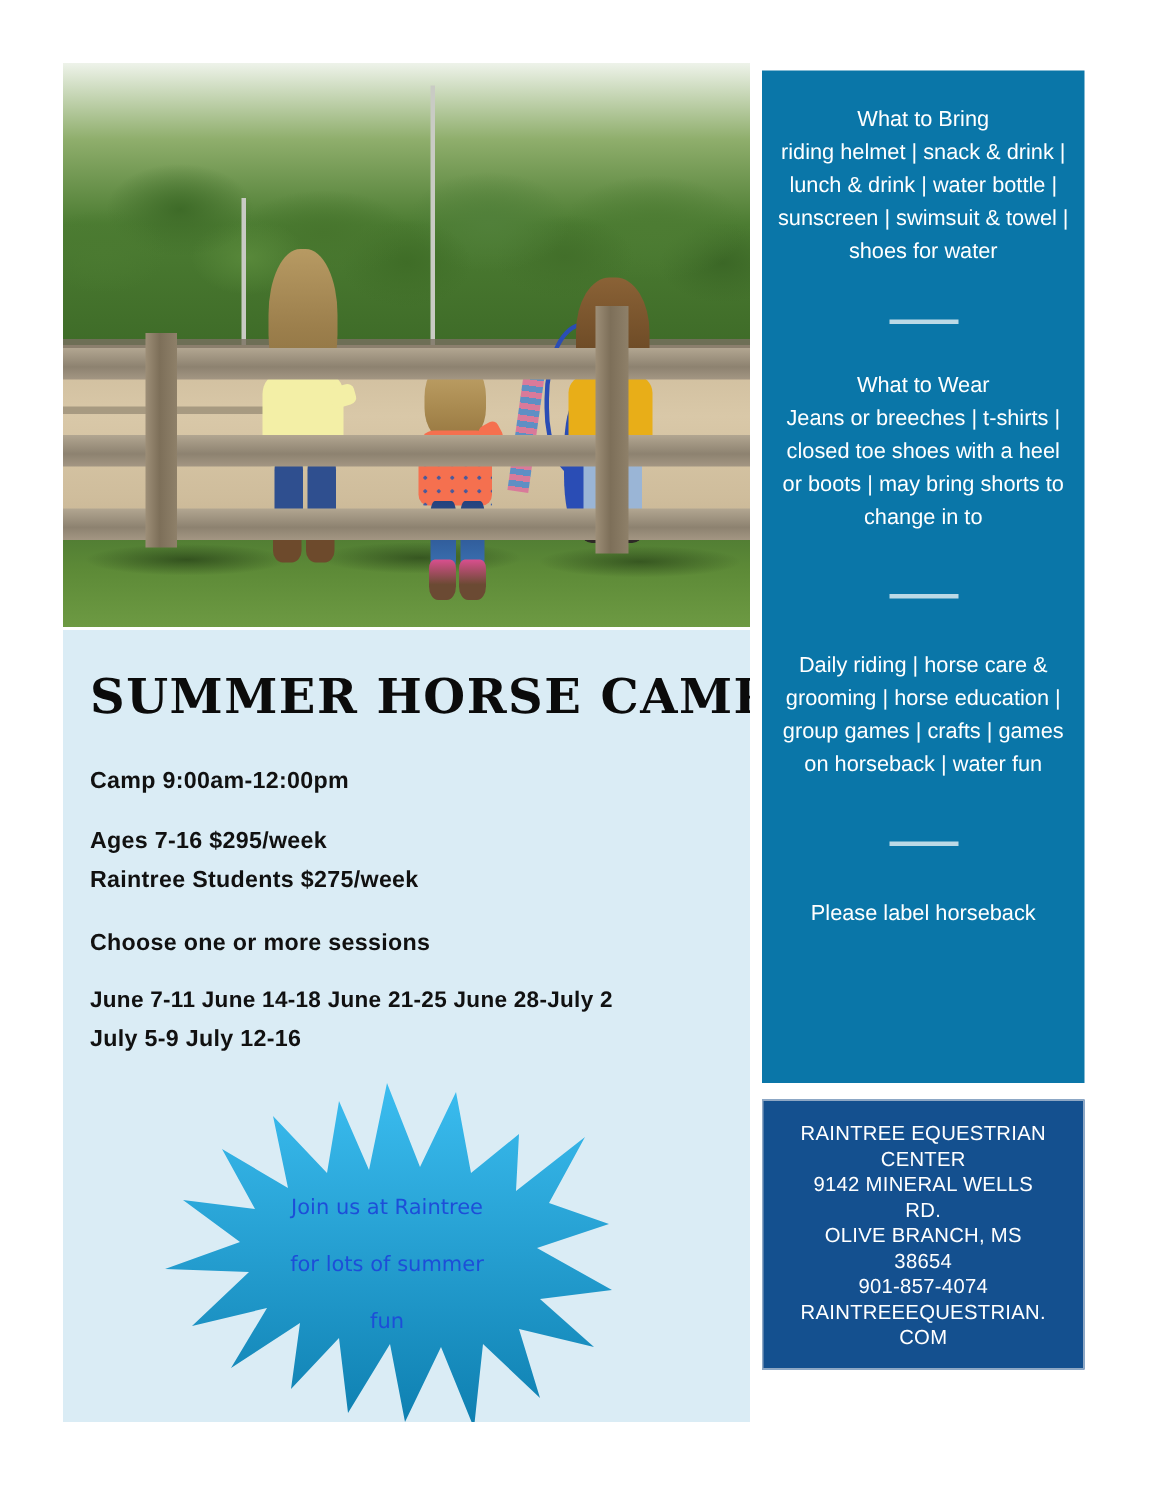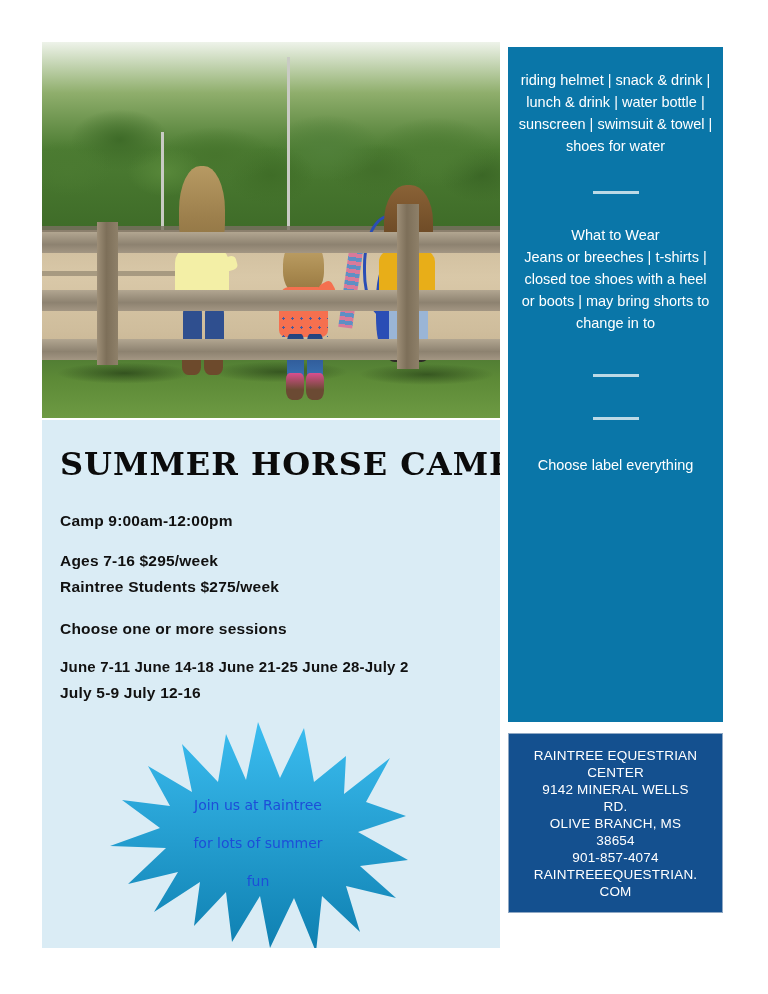--- a/index.html
+++ b/index.html
@@ -235,32 +235,34 @@
       <div class="bursttext">
         <span>Join us at Raintree</span>
         <span>for lots of summer</span>
         <span>fun</span>
       </div>
     </div>
   </div>
 
   <div class="tealpanel">
     <div class="tsec">
+      <div class="thead">What to Bring</div>
       <div class="tbody">riding helmet | snack &amp; drink | lunch &amp; drink | water bottle | sunscreen | swimsuit &amp; towel | shoes for water</div>
     </div>
     <div class="divider"></div>
     <div class="tsec">
       <div class="thead">What to Wear</div>
       <div class="tbody">Jeans or breeches | t-shirts | closed toe shoes with a heel or boots | may bring shorts to change in to</div>
     </div>
     <div class="divider wide"></div>
     <div class="tsec">
+      <div class="tbody">Daily riding | horse care &amp; grooming | horse education | group games | crafts |  games on horseback |  water fun</div>
     </div>
     <div class="divider wide"></div>
-    <div class="tbody">Choose label everything</div>
+    <div class="tbody">Please label horseback</div>
   </div>
 
   <div class="contact">
     <span>RAINTREE EQUESTRIAN</span>
     <span>CENTER</span>
     <span>9142 MINERAL WELLS</span>
     <span>RD.</span>
     <span>OLIVE BRANCH, MS</span>
     <span>38654</span>
     <span>901-857-4074</span>

